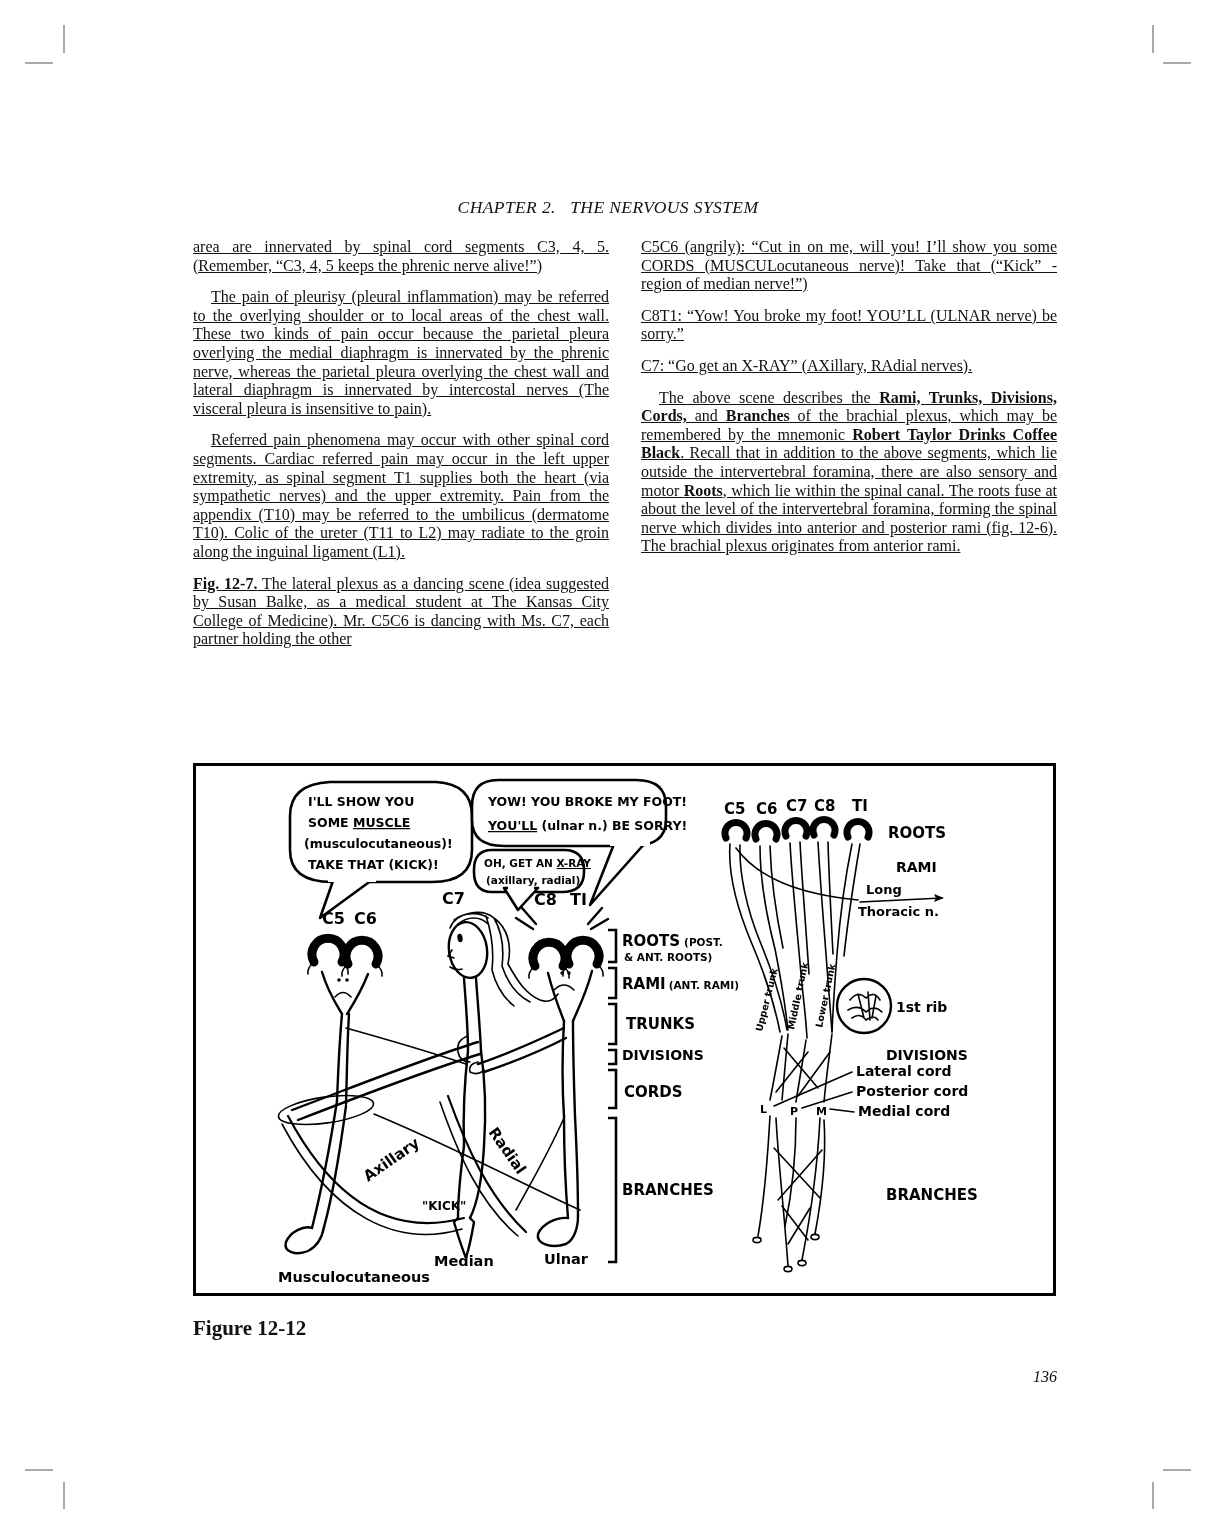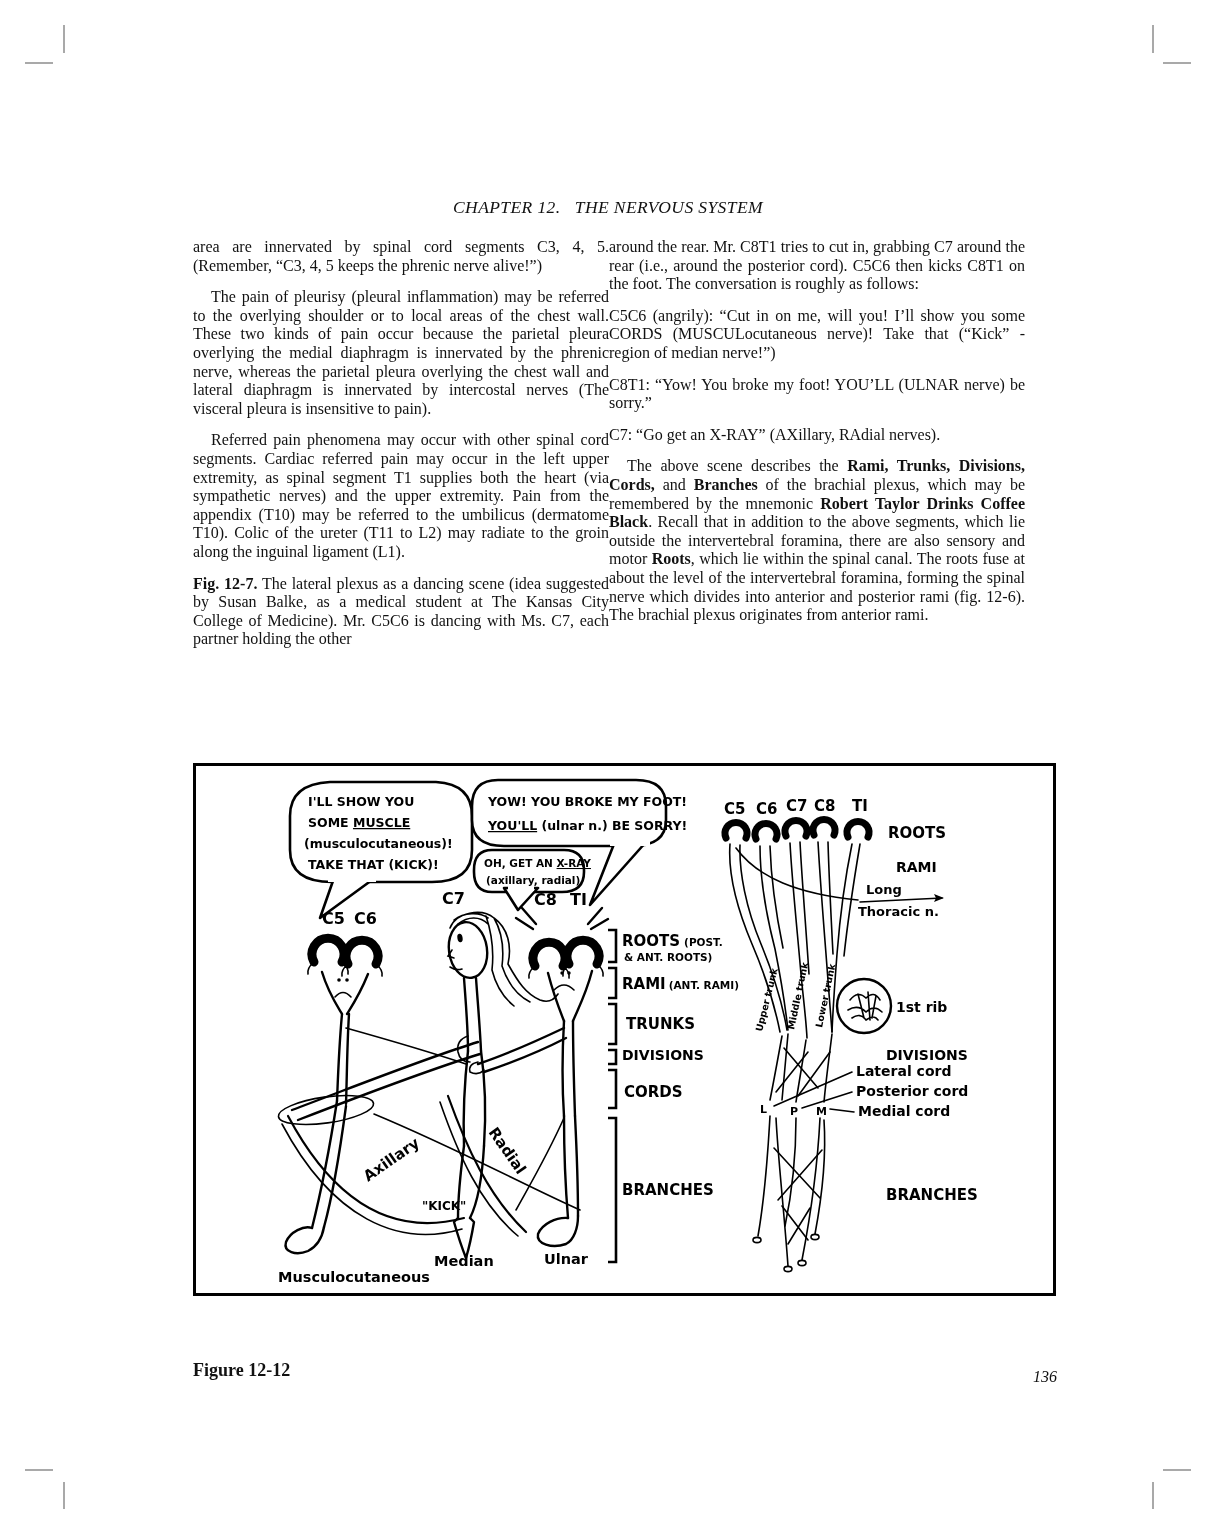--- a/index.html
+++ b/index.html
@@ -1,29 +1,29 @@
 <!DOCTYPE html>
 <html><head>
 <meta charset="utf-8">
 <style>
   html,body{margin:0;padding:0;background:#e8e8e8;}
   #page{position:relative;width:1216px;height:1536px;background:#ffffff;overflow:hidden;
         font-family:"Liberation Serif", serif;color:#111;}
   .cropmark{position:absolute;background:#a9a9a9;}
   #header{position:absolute;left:0;top:197px;width:1216px;text-align:center;
           font-style:italic;font-size:17.5px;letter-spacing:.4px;white-space:pre;}
-  #columns{position:absolute;left:193px;top:238px;width:864px;display:flex;}
+  #columns{position:absolute;left:193px;top:238px;width:864px;display:flex;gap:32px;text-decoration:underline;}
   .col{width:416px;font-size:16px;line-height:18.6px;text-align:justify;}
   .col p{margin:0 0 0 0;padding:0;}
   .col p + p{margin-top:13px;}
   .indent{text-indent:18px;}
   .col b{font-weight:bold;}
   #figure-box{position:absolute;left:193px;top:763px;width:857px;height:527px;
               border:3px solid #000;background:#fff;}
-  #figure-caption{position:absolute;left:193px;top:1316px;font-weight:bold;font-size:18px;margin-top:44px;}
+  #figure-caption{position:absolute;left:193px;top:1316px;font-weight:bold;font-size:21px;}
   #page-number{position:absolute;left:193px;top:1368px;width:864px;text-align:right;
                font-style:italic;font-size:16px;}
   svg text{font-family:"DejaVu Sans", sans-serif;fill:#000;}
   .hnd{font-weight:bold;}
   .u{text-decoration:underline;}
   .ln{fill:none;stroke:#000;stroke-width:2.4;stroke-linecap:round;stroke-linejoin:round;}
   .thin{fill:none;stroke:#000;stroke-width:1.6;stroke-linecap:round;}
   .tube{fill:none;stroke:#000;stroke-width:2.2;stroke-linecap:round;}
   .shoe{fill:none;stroke:#000;stroke-width:9;stroke-linecap:round;}
   .shoe-sm{fill:none;stroke:#000;stroke-width:7;stroke-linecap:round;}
@@ -37,31 +37,30 @@
 
   <div class="cropmark" style="left:63px;top:25px;width:2px;height:28px"></div>
   <div class="cropmark" style="left:25px;top:62px;width:28px;height:2px"></div>
   <div class="cropmark" style="left:1152px;top:25px;width:2px;height:28px"></div>
   <div class="cropmark" style="left:1163px;top:62px;width:28px;height:2px"></div>
   <div class="cropmark" style="left:25px;top:1469px;width:28px;height:2px"></div>
   <div class="cropmark" style="left:63px;top:1482px;width:2px;height:27px"></div>
   <div class="cropmark" style="left:1163px;top:1469px;width:28px;height:2px"></div>
   <div class="cropmark" style="left:1152px;top:1482px;width:2px;height:27px"></div>
 
-  <div id="header">CHAPTER 12.   THE NERVOUS SYSTEM</div>
+  <div id="header">CHAPTER 2.   THE NERVOUS SYSTEM</div>
 
   <div id="columns">
     <div class="col">
       <p>area are innervated by spinal cord segments C3, 4, 5. (Remember, “C3, 4, 5 keeps the phrenic nerve alive!”)</p>
       <p class="indent">The pain of pleurisy (pleural inflammation) may be referred to the overlying shoulder or to local areas of the chest wall. These two kinds of pain occur because the parietal pleura overlying the medial diaphragm is innervated by the phrenic nerve, whereas the parietal pleura overlying the chest wall and lateral diaphragm is innervated by intercostal nerves (The visceral pleura is insensitive to pain).</p>
       <p class="indent">Referred pain phenomena may occur with other spinal cord segments. Cardiac referred pain may occur in the left upper extremity, as spinal segment T1 supplies both the heart (via sympathetic nerves) and the upper extremity. Pain from the appendix (T10) may be referred to the umbilicus (dermatome T10). Colic of the ureter (T11 to L2) may radiate to the groin along the inguinal ligament (L1).</p>
       <p><b>Fig. 12-7.</b><span>  The lateral plexus as a dancing scene (idea suggested by Susan Balke, as a medical student at The Kansas City College of Medicine). Mr. C5C6 is dancing with Ms. C7, each partner holding the other</span></p>
     </div>
     <div class="col">
-      <p>around the rear. Mr. C8T1 tries to cut in, grabbing C7 around the rear (i.e., around the posterior cord). C5C6 then kicks C8T1 on the foot. The conversation is roughly as follows:</p>
       <p>C5C6 (angrily): “Cut in on me, will you! I’ll show you some CORDS (MUSCULocutaneous nerve)! Take that (“Kick” - region of median nerve!”)</p>
       <p>C8T1: “Yow! You broke my foot! YOU’LL (ULNAR nerve) be sorry.”</p>
       <p>C7: “Go get an X-RAY” (AXillary, RAdial nerves).</p>
       <p class="indent"><span>The above scene describes the </span><b>Rami, Trunks, Divisions, Cords,</b><span> and </span><b>Branches</b><span> of the brachial plexus, which may be remembered by the mnemonic </span><b>Robert Taylor Drinks Coffee Black</b><span>. Recall that in addition to the above segments, which lie outside the intervertebral foramina, there are also sensory and motor </span><b>Roots</b><span>, which lie within the spinal canal. The roots fuse at about the level of the intervertebral foramina, forming the spinal nerve which divides into anterior and posterior rami (fig. 12-6). The brachial plexus originates from anterior rami.</span></p>
     </div>
   </div>
 
   <div id="figure-box">
     <svg width="857" height="527" viewBox="0 0 857 527">
 

